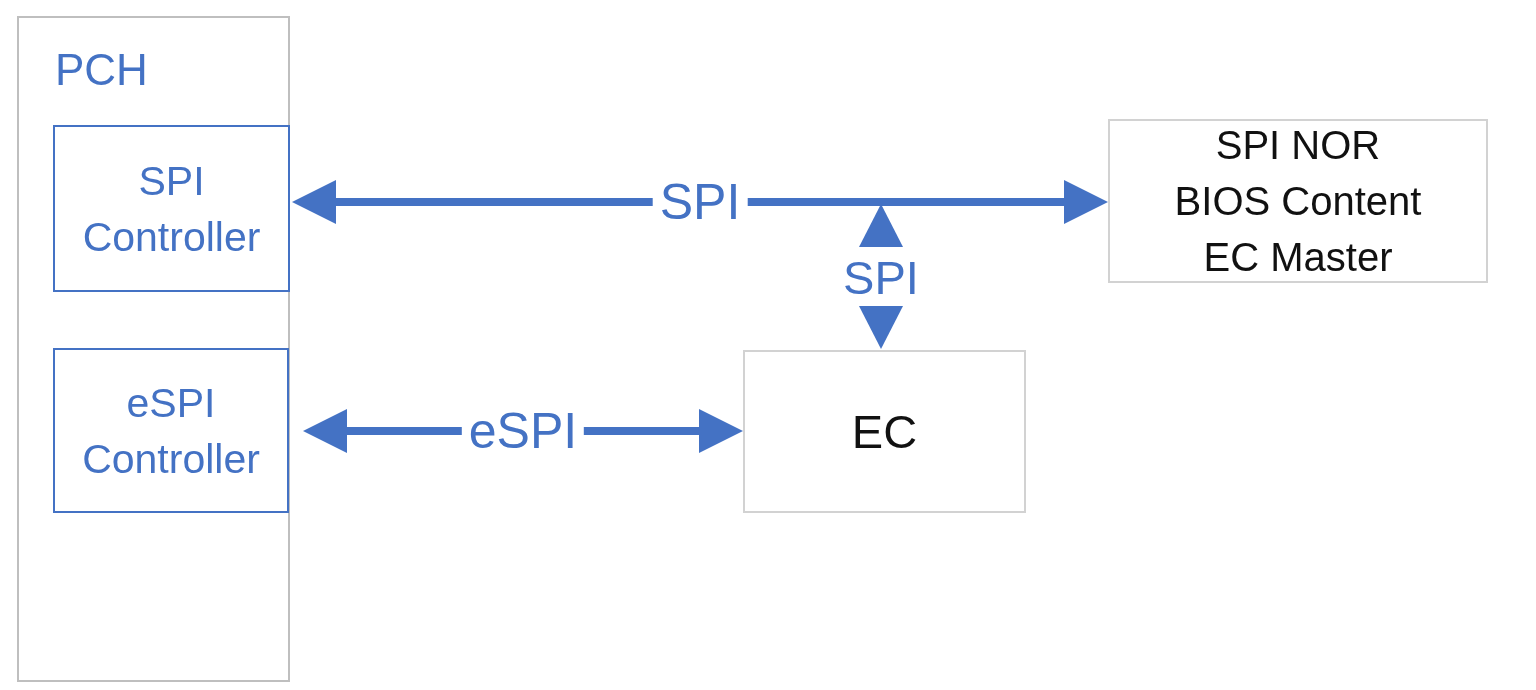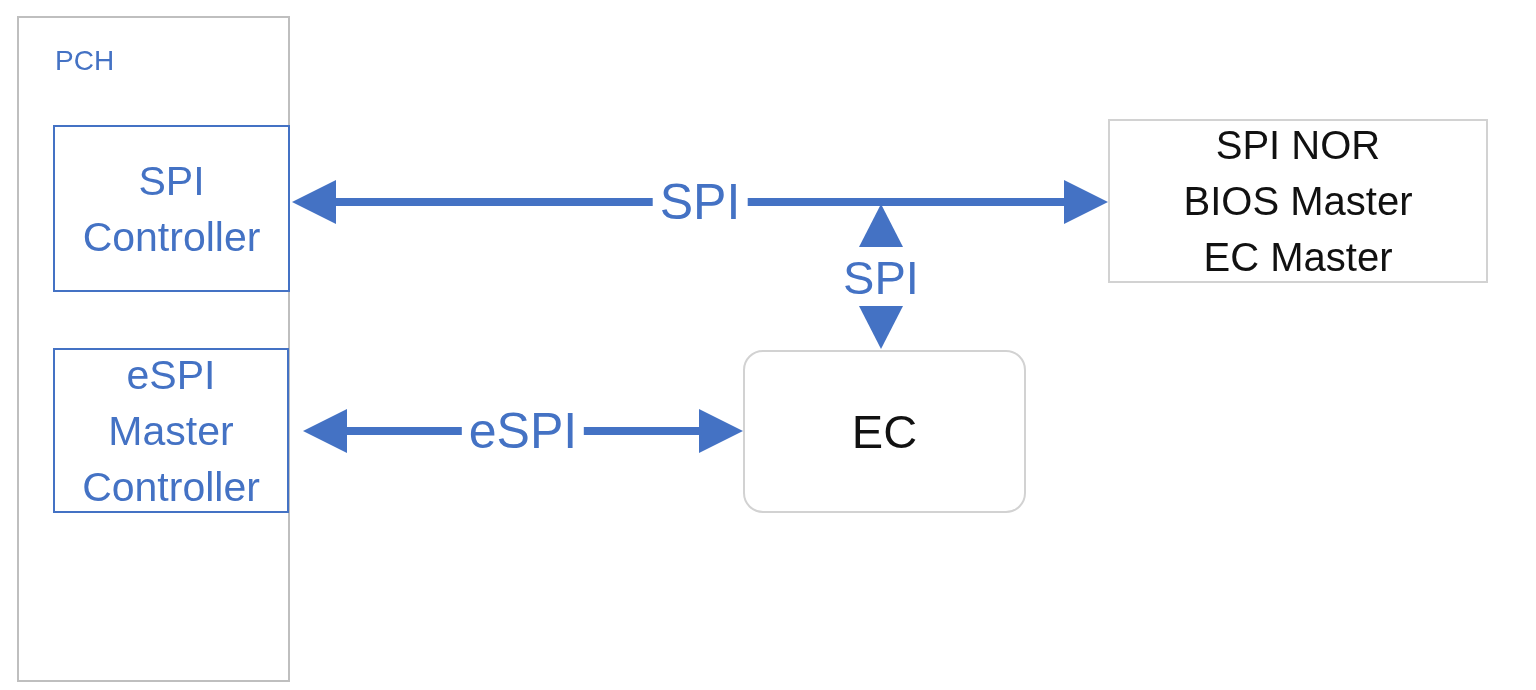--- a/index.html
+++ b/index.html
@@ -18,40 +18,40 @@
     overflow:hidden;
   }
   
   .box{position:absolute;background:#fff;}
   .pch-box{
     left:17px;top:16px;width:273px;height:666px;
     border:2px solid var(--gray-border);
   }
   .pch-title{
     position:absolute;left:36px;top:28px;
-    font-size:28px;line-height:1.1;color:var(--blue);
+    font-size:44px;line-height:1.1;color:var(--blue);
   }
   .blue-box{
     border:2px solid var(--blue);
     color:var(--blue);
     display:flex;flex-direction:column;
     align-items:center;justify-content:center;
     text-align:center;
     font-size:41px;line-height:56px;
   }
   .spi-flash-box{left:53px;top:125px;width:237px;height:167px;}
   .espi-master-box{left:53px;top:348px;width:236px;height:165px;}
   .plain-box{
     border:2px solid var(--light-border);
     color:var(--ink);
     display:flex;flex-direction:column;
     align-items:center;justify-content:center;
     text-align:center;
   }
-  .ec-box{left:743px;top:350px;width:283px;height:163px;font-size:47px;border-radius:20px;}
+  .ec-box{left:743px;top:350px;width:283px;height:163px;font-size:47px;}
   .spinor-box{left:1108px;top:119px;width:380px;height:164px;font-size:40px;line-height:56px;}
   
   .conn{position:absolute;}
   .conn-spi-h{left:292px;top:180px;width:816px;height:44px;}
   .conn-espi{left:303px;top:409px;width:440px;height:44px;}
   .conn-spi-v{left:859px;top:204px;width:44px;height:145px;}
   .shaft-h{
     position:absolute;left:36px;right:36px;top:18px;height:8px;
     background:var(--blue);
   }
@@ -96,31 +96,30 @@
     <div class="pch-title">PCH</div>
   </div>
 
   <div class="box blue-box spi-flash-box">
     <div>SPI</div>
     <div>Controller</div>
   </div>
 
   <div class="box blue-box espi-master-box">
     <div>eSPI</div>
-    <div>Master</div>
     <div>Controller</div>
   </div>
 
   <div class="box plain-box ec-box">
     <div>EC</div>
   </div>
 
   <div class="box plain-box spinor-box">
     <div>SPI NOR</div>
-    <div>BIOS Master</div>
+    <div>BIOS Content</div>
     <div>EC Master</div>
   </div>
 
   <div class="conn conn-spi-h">
     <div class="shaft-h"></div>
     <div class="head head-left"></div>
     <div class="head head-right"></div>
     <div class="conn-label">SPI</div>
   </div>
 

